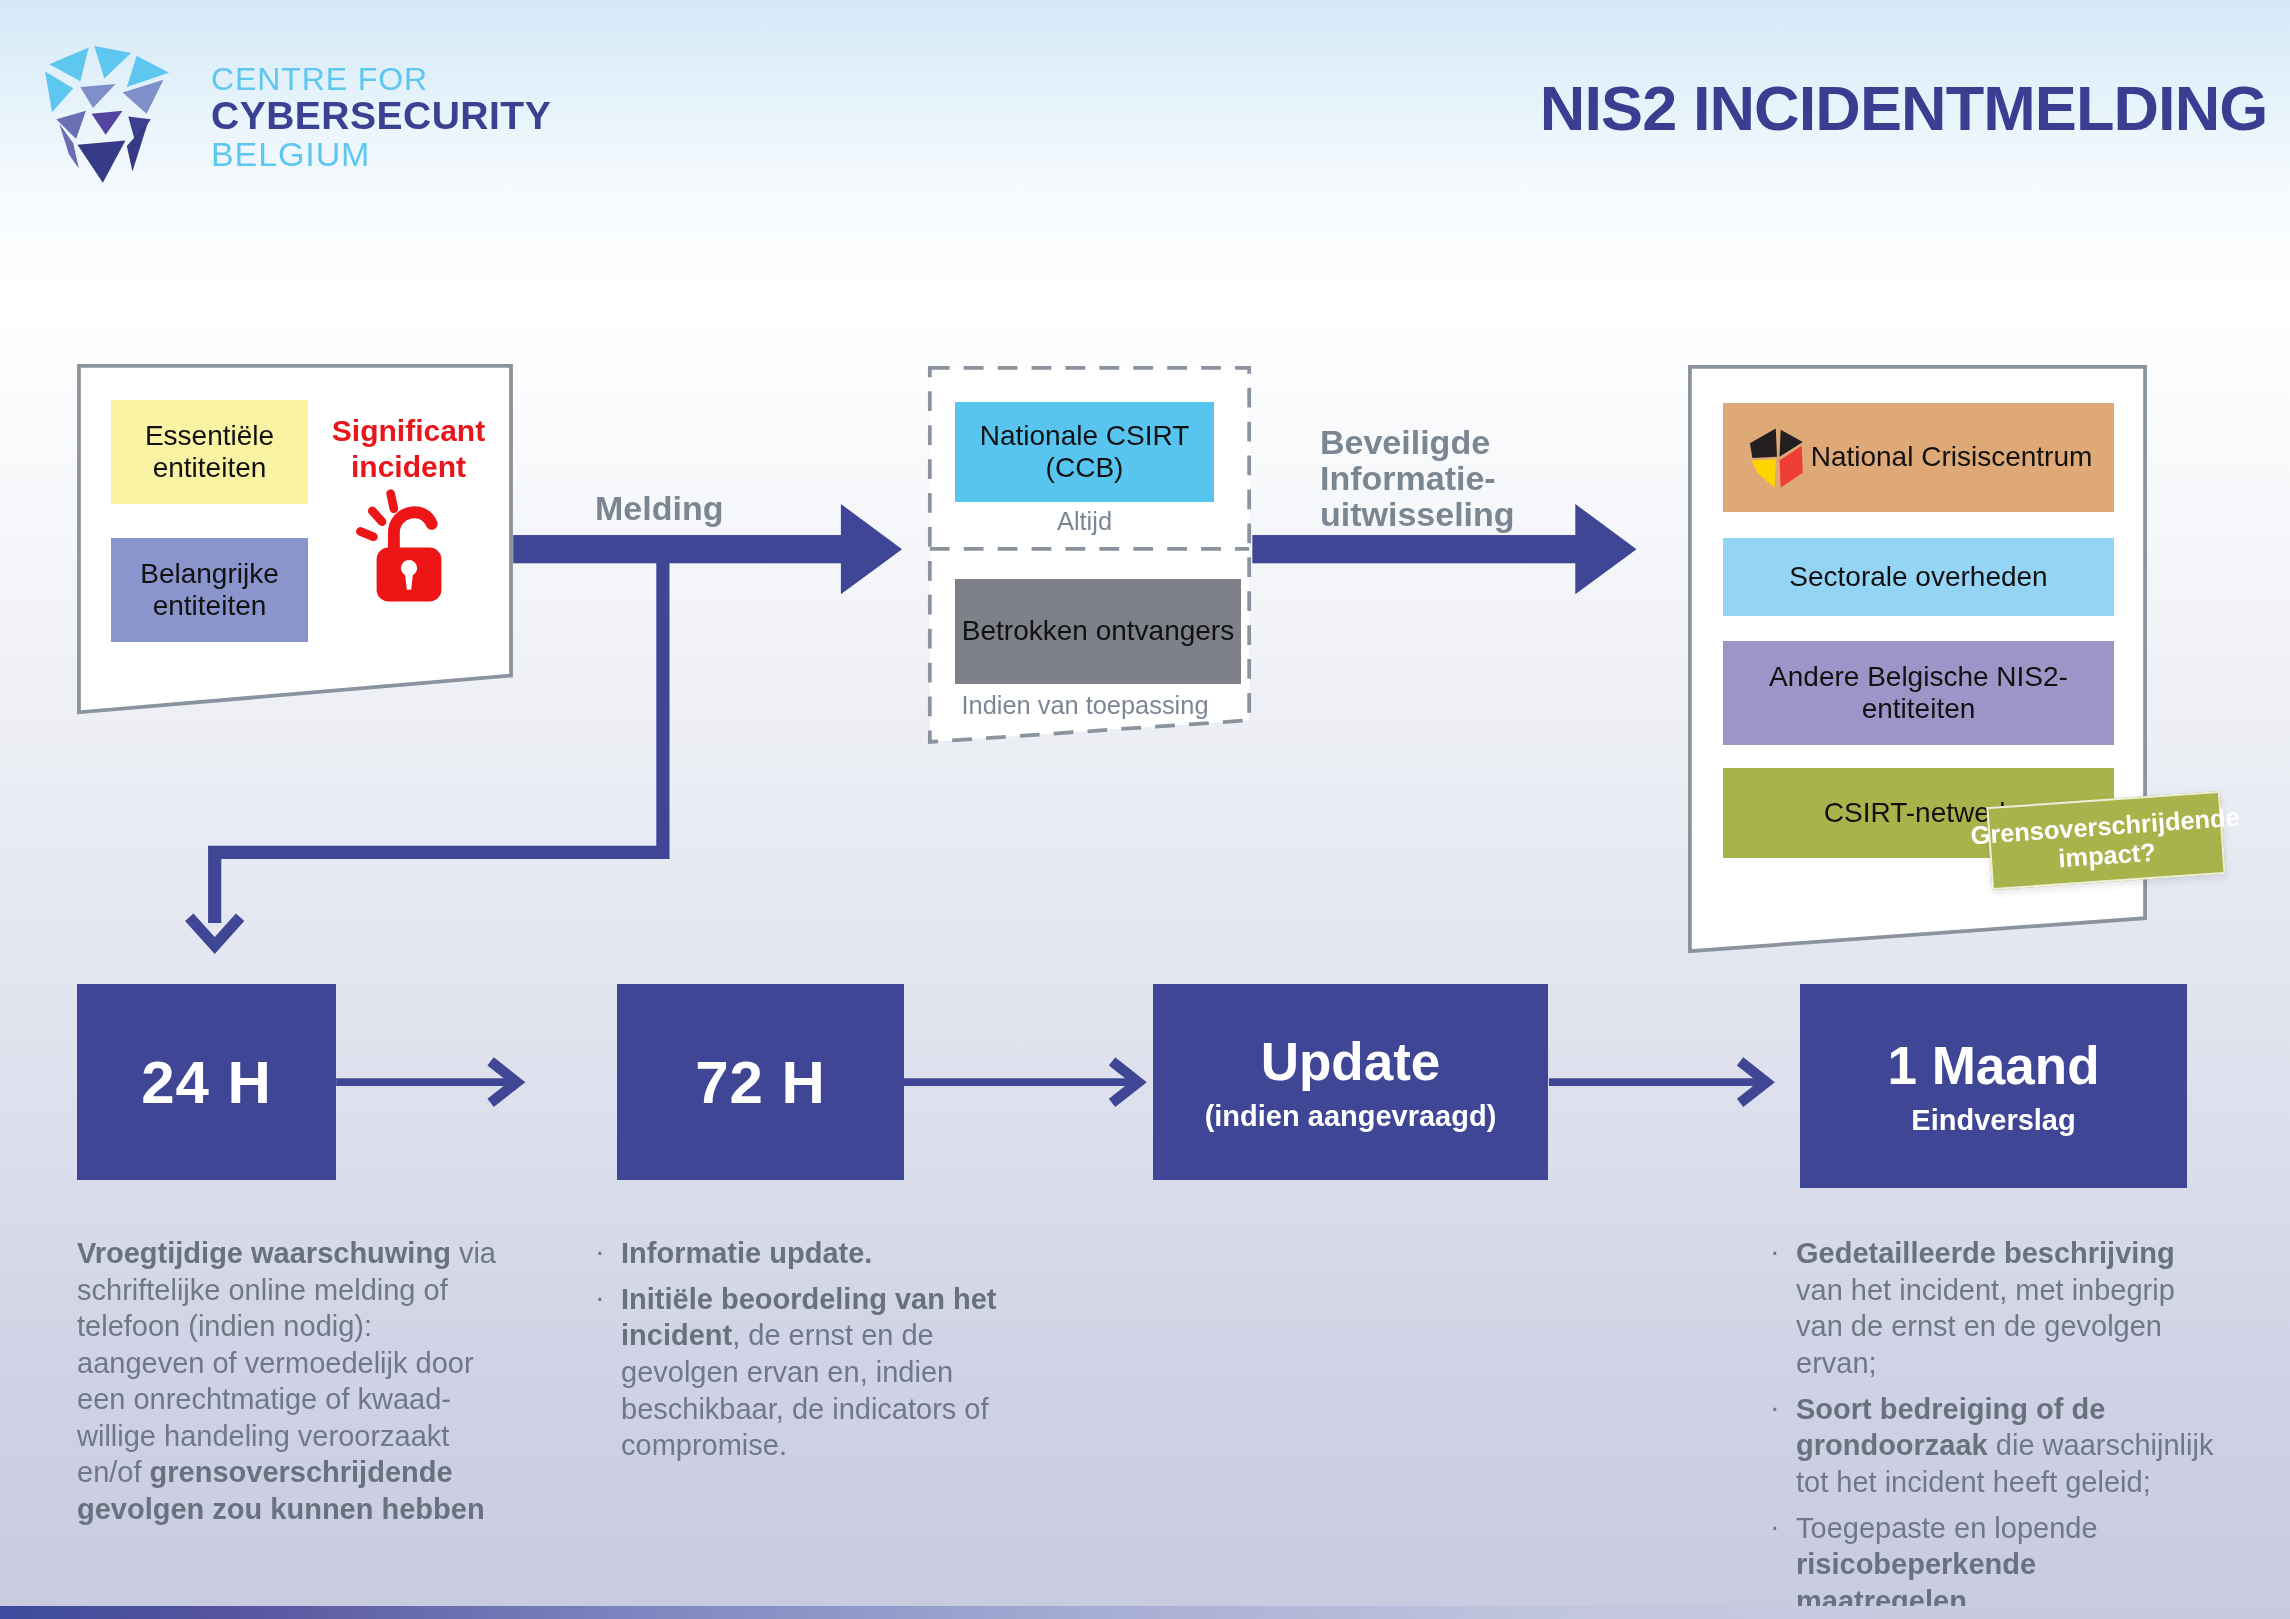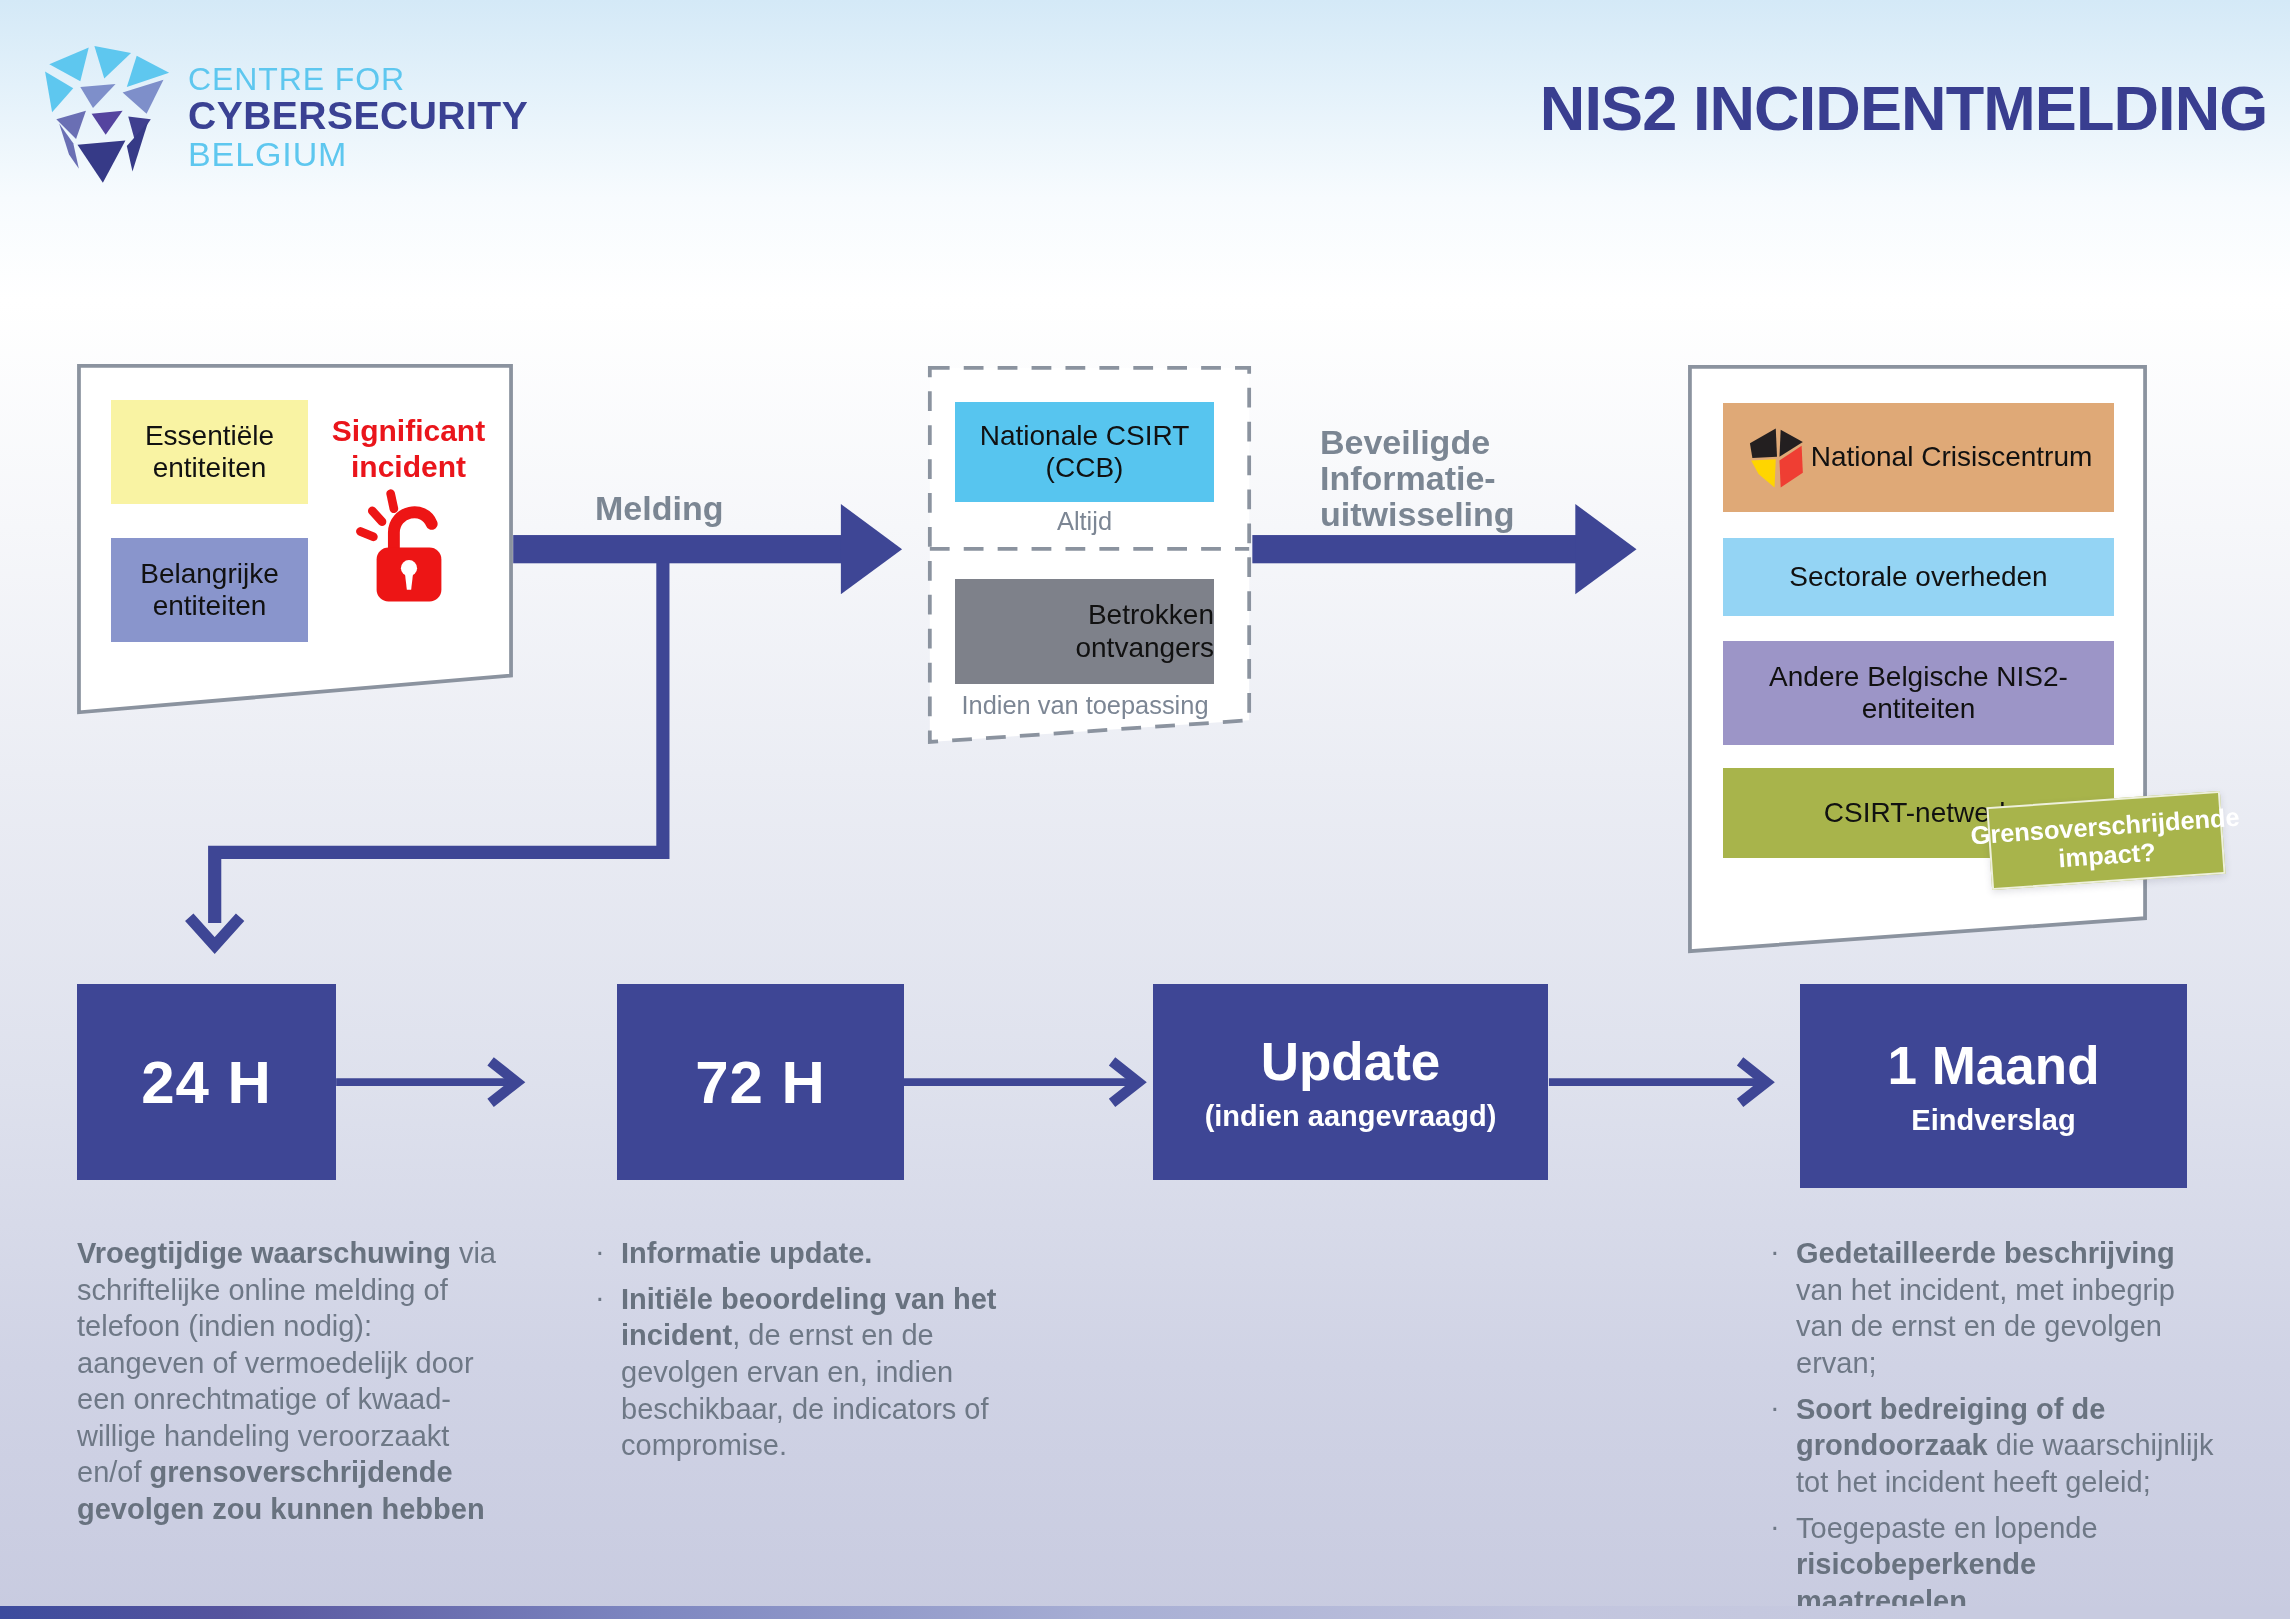--- a/index.html
+++ b/index.html
@@ -4,21 +4,21 @@
 <style>
   html,body{margin:0;padding:0;background:#c8cbe0;}
   .stage{
     position:relative;width:2290px;height:1620px;overflow:hidden;
     font-family:"Liberation Sans",sans-serif;
     background:linear-gradient(180deg,#d4e9f7 0px,#e3f1fa 85px,#f7fbfe 198px,#ffffff 301px,
                #f6f7fa 527px,#ebedf4 772px,#dee1ed 1083px,#d0d3e5 1365px,#c8cbe0 1620px);
   }
   .abs{position:absolute;}
   
-  .logo-wrap{left:38px;top:28px;width:527px;height:179px;display:flex;align-items:center;gap:9px;}
+  .logo-wrap{left:38px;top:28px;width:527px;height:179px;display:flex;align-items:center;gap:32px;}
   .logo-text{display:flex;flex-direction:column;line-height:1.04;}
   .logo-l1{color:#5ec7ef;font-size:32px;letter-spacing:0.9px;}
   .logo-l2{color:#3a4193;font-size:39px;font-weight:700;letter-spacing:0.5px;}
   .logo-l3{color:#5ec7ef;font-size:34px;letter-spacing:0.9px;}
   .page-title{right:22.6px;top:72px;font-size:63px;font-weight:700;color:#393e90;letter-spacing:-0.9px;white-space:nowrap;}
   
   .panel{position:absolute;}
   .panel svg.outline{position:absolute;left:0;top:0;overflow:visible;}
   .chipbox{position:absolute;display:flex;align-items:center;justify-content:center;text-align:center;
            color:#111;font-size:28px;line-height:1.15;}
@@ -140,21 +140,21 @@
 
   <div class="panel" style="left:927px;top:365px;width:325px;height:379px;">
     <svg class="outline" width="325" height="379" viewBox="0 0 345 402">
       <polygon points="3,3 342,3 342,377 3,400" fill="#ffffff" stroke="#8b939f" stroke-width="4" stroke-dasharray="21 15"></polygon>
       <line x1="3" y1="195" x2="342" y2="195" stroke="#8b939f" stroke-width="4" stroke-dasharray="21 15"></line>
     </svg>
     <div class="chipbox" style="left:28px;top:37px;width:259px;height:100px;background:#57c5ef;">
       <span>Nationale CSIRT (CCB)</span>
     </div>
     <div class="muted-caption" style="left:28px;top:142px;width:259px;">Altijd</div>
-    <div class="chipbox" style="left:28px;top:214px;width:259px;height:105px;background:#7e818a;text-align:right;">
+    <div class="chipbox" style="left:28px;top:214px;width:286px;height:105px;background:#7e818a;text-align:right;">
       <span>Betrokken ontvangers</span>
     </div>
     <div class="muted-caption" style="left:19px;top:326px;width:278px;">Indien van toepassing</div>
   </div>
 
   <div class="panel" style="left:1688px;top:365px;width:459px;height:588px;padding-left:24px;">
     <svg class="outline" width="459" height="588" viewBox="0 0 487 624">
       <polygon points="2,2 485,2 485,587 2,622" fill="#ffffff" stroke="#8b939f" stroke-width="4"></polygon>
     </svg>
     <div class="chipbox" style="left:35px;top:38px;width:391px;height:109px;background:#dfa977;">

